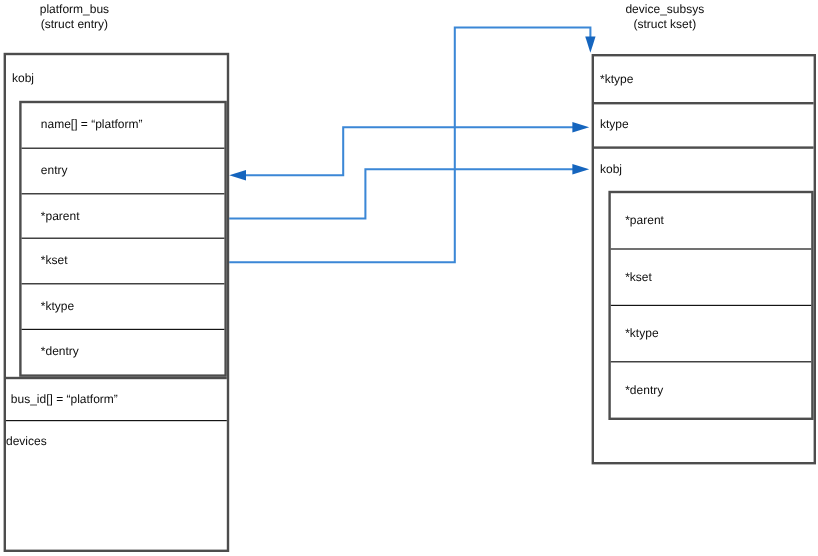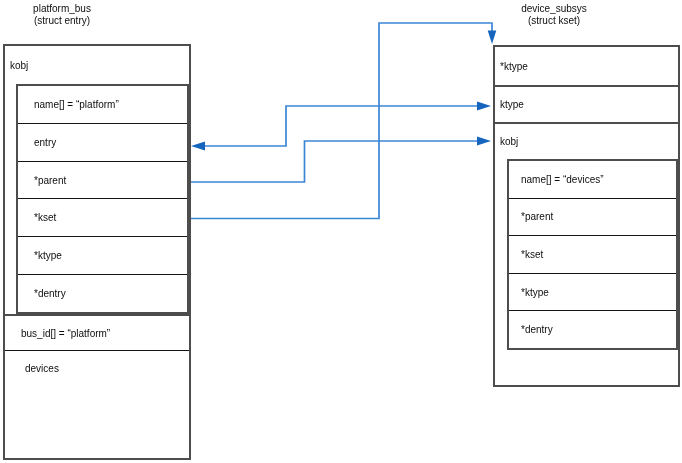--- a/index.html
+++ b/index.html
@@ -55,22 +55,22 @@
     box-sizing: border-box;
     flex: 1 1 0;
     display: flex;
     align-items: center;
     padding-left: 16px;
   }
   .box-right .irow { padding-left: 12px; }
   .irow + .irow { border-top: 1px solid var(--border_light, #141414); }
 
   .box-left .row-kobj    { height: 38px; }
-  .box-left .row-busid   { height: 36px; border-top: 2px solid var(--border_heavy, #4d4d4d); padding-left: 16px; }
-  .box-left .row-thin    { height: 36px; border-top: 1px solid var(--border_light, #141414); padding-left: 20px; }
+  .box-left .row-busid   { height: 36px; border-top: 2px solid var(--border_heavy, #4d4d4d); padding-left: 4px; }
+  .box-left .row-thin    { height: 36px; border-top: 1px solid var(--border_light, #141414); padding-left: 0; }
   .box-left .row-fill    { flex: 1 1 auto; border-top: 1px solid var(--border_light, #141414); padding-left: 4px; }
 
   .box-right .row-ktype  { height: 38px; }
   .box-right .row-heavy  { height: 37px; border-top: 2px solid var(--border_heavy, #4d4d4d); }
   .box-right .row-uevent { flex: 1 1 auto; border-top: 2px solid var(--border_heavy, #4d4d4d); padding-left: 3px; }
 
   svg.arrows {
     position: absolute;
     left: 0;
     top: 0;
@@ -125,21 +125,20 @@
     </div>
     <div class="row row-busid">bus_id[] = “platform”</div>
     <div class="row row-thin">devices</div>
   </div>
 
   <div class="box box-right">
     <div class="row row-ktype">*ktype</div>
     <div class="row row-heavy">ktype</div>
     <div class="row row-heavy">kobj</div>
     <div class="inner-box">
-      <div class="irow">name[] = “devices”</div>
       <div class="irow">*parent</div>
       <div class="irow">*kset</div>
       <div class="irow">*ktype</div>
       <div class="irow">*dentry</div>
     </div>
   </div>
 
 </div>
 
 </body></html>

